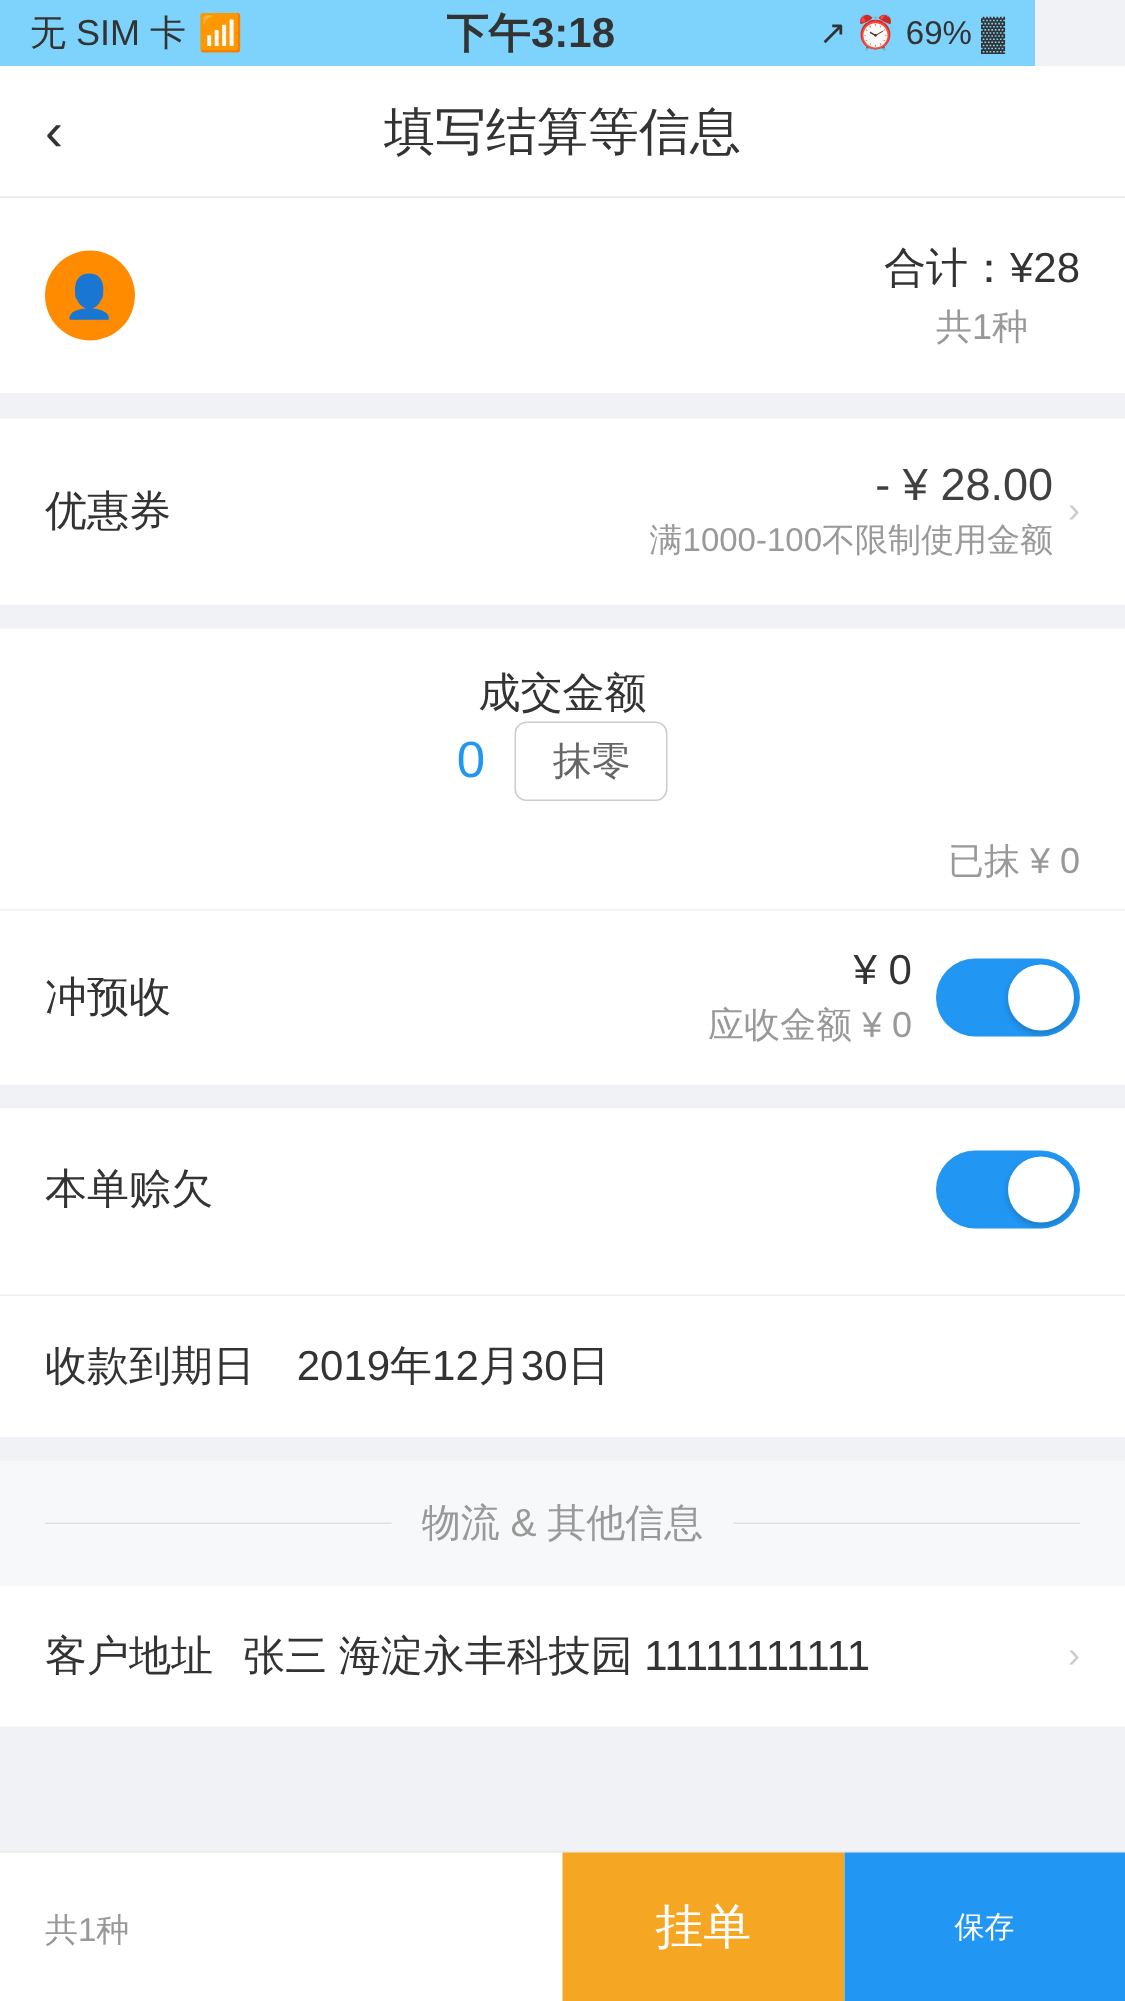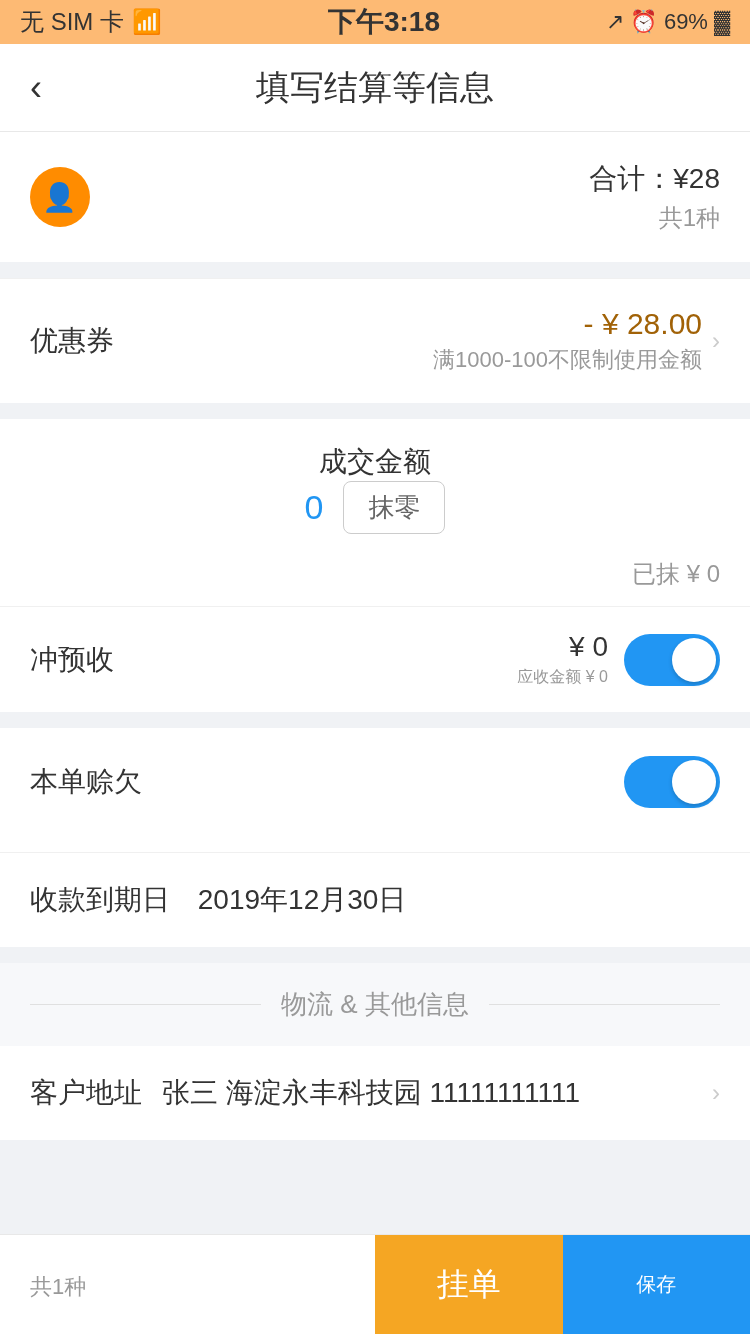--- a/index.html
+++ b/index.html
@@ -8,23 +8,23 @@
       width: 750px;
       min-height: 1334px;
       font-family: -apple-system, "PingFang SC", "Microsoft YaHei", sans-serif;
       background: #f0f2f5;
       font-size: 28px;
       color: #333;
     }
 
     
     .status-bar {
-      width: 750px;
+      width: 690px;
       height: 44px;
-      background: #fdba74;
+      background: #7dd3fc;
       display: flex;
       align-items: center;
       justify-content: space-between;
       padding: 0 20px;
       font-size: 24px;
     }
     .status-left { display: flex; align-items: center; gap: 8px; }
     .status-center { font-weight: 600; font-size: 28px; }
     .status-right { display: flex; align-items: center; gap: 6px; font-size: 22px; }
 
@@ -73,36 +73,36 @@
       height: 60px;
       border-radius: 50%;
       background: #FF8C00;
       display: flex;
       align-items: center;
       justify-content: center;
       color: white;
       font-size: 28px;
     }
     .customer-name { font-size: 30px; font-weight: 500; }
-    .customer-right { text-align: right; margin-left: 32px; }
+    .customer-right { text-align: center; margin-left: 32px; }
     .customer-total { font-size: 28px; color: #333; }
     .customer-count { font-size: 24px; color: #999; margin-top: 4px; }
 
     
     .coupon-row {
       background: #fff;
       padding: 28px 30px;
       display: flex;
       align-items: center;
       justify-content: space-between;
       border-top: 1px solid #f0f0f0;
     }
     .coupon-label { font-size: 28px; color: #333; }
     .coupon-right { text-align: right; display: flex; align-items: center; gap: 10px; }
-    .coupon-amount { font-size: 30px; color: #a16207; font-weight: 500; }
+    .coupon-amount { font-size: 30px; color: #404040; font-weight: 500; }
     .coupon-desc { font-size: 22px; color: #999; margin-top: 4px; }
     .chevron { font-size: 24px; color: #ccc; }
 
     
     .deal-section {
       background: #fff;
       margin-bottom: 16px;
     }
     .deal-row {
       padding: 24px 30px;
@@ -140,21 +140,21 @@
       padding: 24px 30px;
       display: flex;
       align-items: center;
       justify-content: space-between;
       border-top: 1px solid #f0f0f0;
     }
     .prereceive-label { font-size: 28px; color: #333; }
     .prereceive-right { display: flex; align-items: center; gap: 16px; }
     .prereceive-amounts { text-align: right; }
     .prereceive-amount { font-size: 28px; color: #333; }
-    .prereceive-sub { font-size: 16px; color: #999; margin-top: 4px; text-align: right; }
+    .prereceive-sub { font-size: 24px; color: #999; margin-top: 4px; text-align: right; }
 
     
     .toggle {
       width: 96px;
       height: 52px;
       border-radius: 26px;
       background: #2196F3;
       position: relative;
       cursor: pointer;
     }

